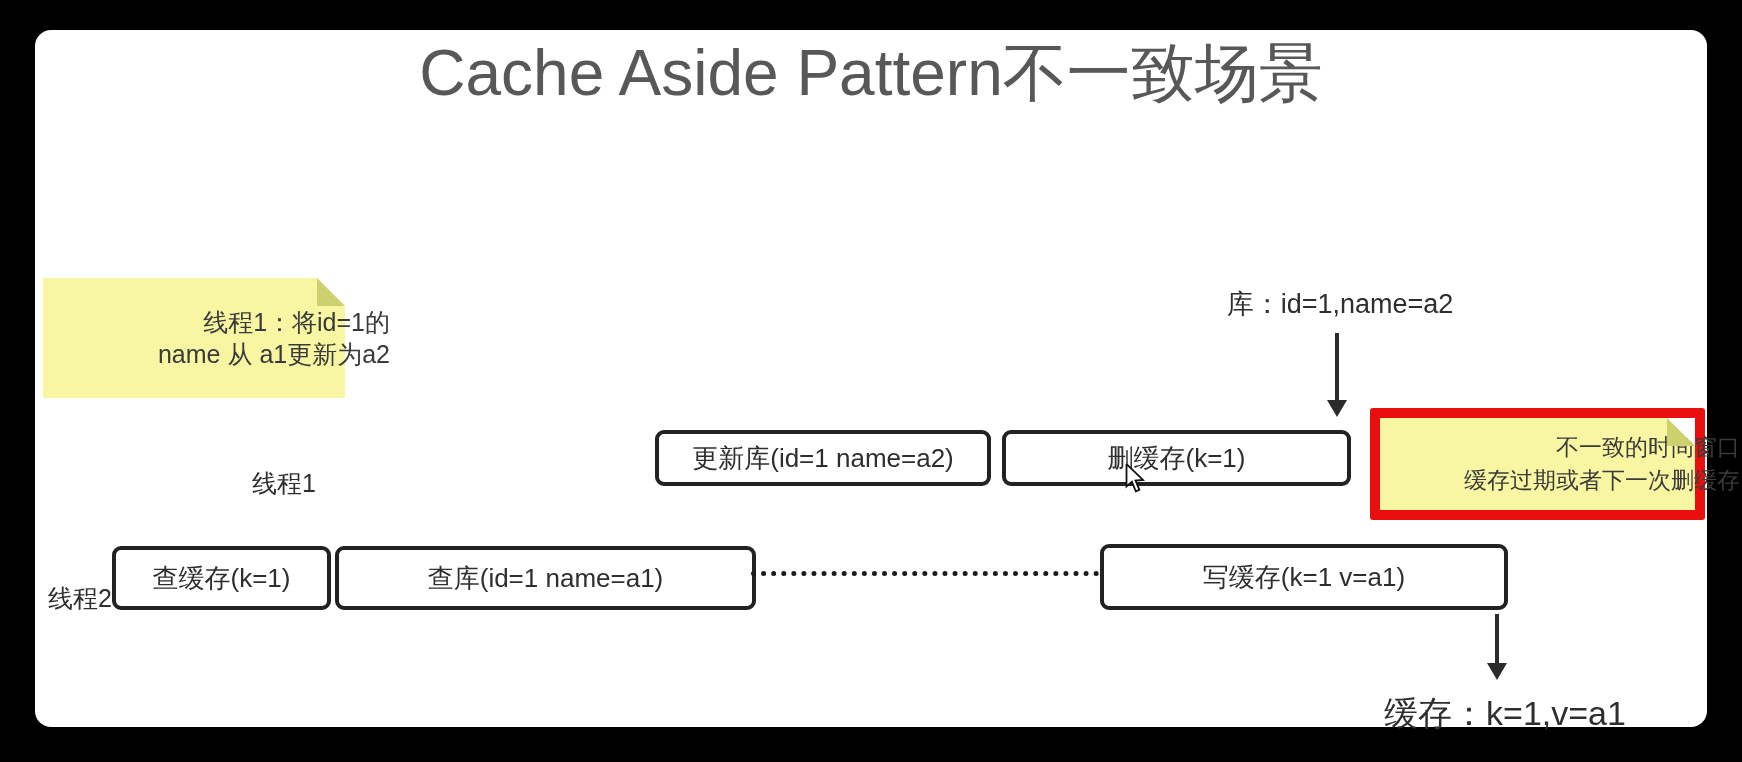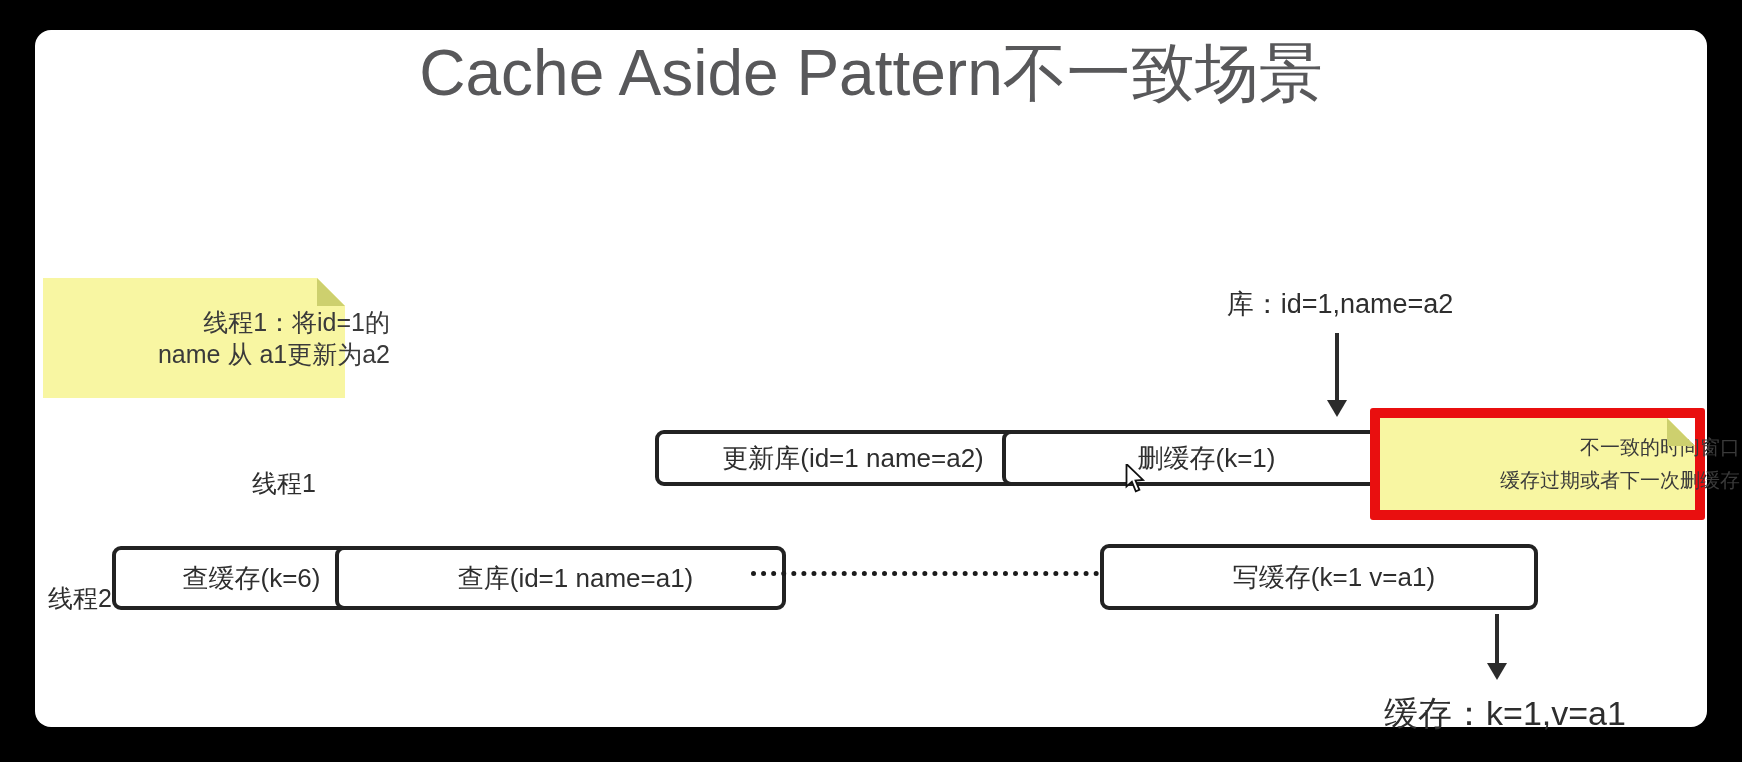--- a/index.html
+++ b/index.html
@@ -10,29 +10,29 @@
   .title{left:0;right:0;top:0;text-align:center;font-size:64px;color:#58585a;
     letter-spacing:0px;white-space:nowrap;}
   .sticky{background:#f8f6a2;}
   .sticky .fold-cut{position:absolute;top:0;right:0;width:28px;height:28px;background:#fff;
     -webkit-clip-path:polygon(0 0,100% 0,100% 100%);clip-path:polygon(0 0,100% 0,100% 100%);}
   .sticky .fold-flap{position:absolute;top:0;right:0;width:28px;height:28px;background:#cdd06e;
     -webkit-clip-path:polygon(0 0,100% 100%,0 100%);clip-path:polygon(0 0,100% 100%,0 100%);}
   .note-text{width:100%;height:100%;display:flex;flex-direction:column;justify-content:center;
     align-items:flex-end;font-size:25px;line-height:32px;color:#3a3a3a;text-align:center;padding-left:45px;}
   .step-box{border:4px solid #222;border-radius:9px;background:#fff;display:flex;
-    align-items:center;justify-content:center;font-size:26px;color:#2e2e2e;white-space:nowrap;padding-left:30px;}
+    align-items:center;justify-content:center;font-size:26px;color:#2e2e2e;white-space:nowrap;}
   .thread-label{font-size:25px;color:#2e2e2e;text-align:center;white-space:nowrap;margin-top:21px;}
   .state-label{font-size:27px;color:#2e2e2e;text-align:center;white-space:nowrap;}
   .arrow-line{width:4px;background:#2b2b2b;}
   .arrow-head{width:0;height:0;border-left:10px solid transparent;
     border-right:10px solid transparent;border-top:17px solid #2b2b2b;}
   .dotted-line{border-top:5px dotted #1b1b1b;height:0;}
   .callout{border:10px solid #e90f0f;background:#f8f6a2;border-radius:3px;}
-  .callout .note-text{font-size:20px;line-height:33px;}
+  .callout .note-text{font-size:23px;line-height:33px;}
 </style>
 </head>
 <body>
 
 <div class="card">
 
   <div class="abs title">Cache Aside Pattern不一致场景</div>
 
   <div class="abs sticky" style="left:8px;top:248px;width:302px;height:120px;">
     <div class="fold-cut"></div>
@@ -62,21 +62,21 @@
       <div class="fold-cut"></div>
       <div class="fold-flap"></div>
       <div class="note-text">
         <span>不一致的时间窗口</span>
         <span>缓存过期或者下一次删缓存</span>
       </div>
     </div>
   </div>
 
   <div class="abs thread-label" style="left:0px;top:531px;width:90px;">线程2</div>
-  <div class="abs step-box" style="left:77px;top:516px;width:211px;height:56px;">查缓存(k=6)</div>
+  <div class="abs step-box" style="left:77px;top:516px;width:211px;height:56px;">查缓存(k=1)</div>
   <div class="abs step-box" style="left:300px;top:516px;width:413px;height:56px;">查库(id=1 name=a1)</div>
   <div class="abs dotted-line" style="left:716px;top:541px;width:348px;"></div>
   <div class="abs step-box" style="left:1065px;top:514px;width:400px;height:58px;">写缓存(k=1 v=a1)</div>
 
   <div class="abs arrow-line" style="left:1460px;top:584px;height:50px;"></div>
   <div class="abs arrow-head" style="left:1452px;top:633px;"></div>
   <div class="abs state-label" style="left:1310px;top:661px;width:320px;font-size:34px;">缓存：k=1,v=a1</div>
 
 </div>
 

